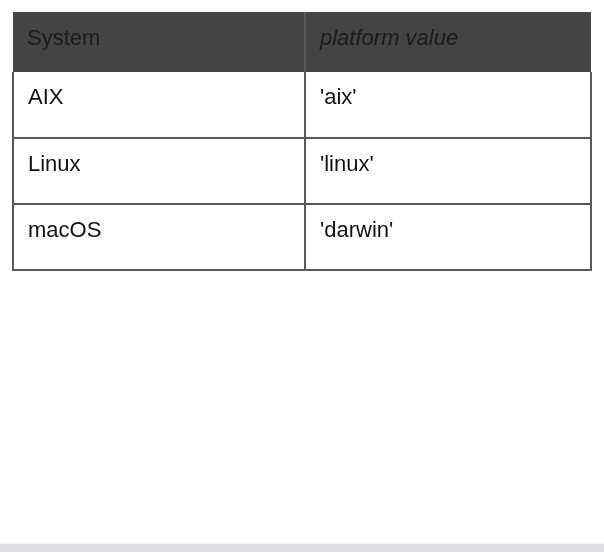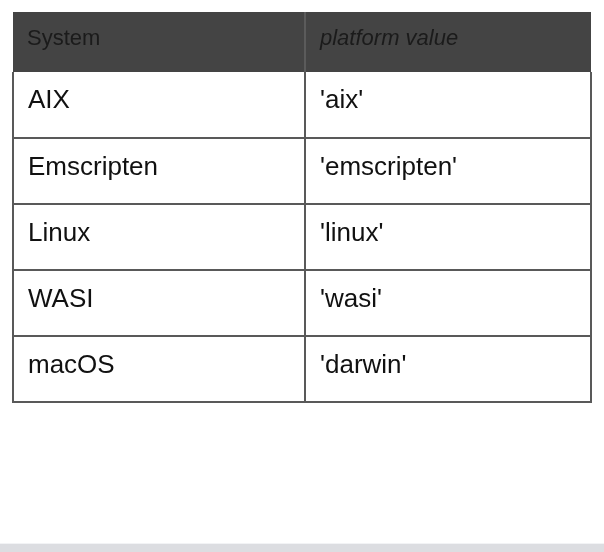--- a/index.html
+++ b/index.html
@@ -53,21 +53,21 @@
     border-right: 2px solid #5b5b5b;
   }
   table.platform-table thead th:last-child {
     border-right: none;
     font-style: italic;
   }
 
   table.platform-table tbody td {
     background: #ffffff;
     color: #111111;
-    font-size: 26px;
+    font-size: 22px;
     line-height: 1.25;
     text-align: left;
     padding: 11px 2px 20px 14px;
     height: 66px;
     box-sizing: border-box;
     vertical-align: top;
     border: 2px solid #595959;
   }
   table.platform-table tbody tr:first-child td {
     border-top: none;
@@ -100,30 +100,22 @@
           <th>System</th>
           <th>platform value</th>
         </tr>
       </thead>
       <tbody>
         <tr>
           <td>AIX</td>
           <td>'aix'</td>
         </tr>
         <tr>
-          <td>Emscripten</td>
-          <td>'emscripten'</td>
-        </tr>
-        <tr>
           <td>Linux</td>
           <td>'linux'</td>
-        </tr>
-        <tr>
-          <td>WASI</td>
-          <td>'wasi'</td>
         </tr>
         <tr>
           <td>macOS</td>
           <td>'darwin'</td>
         </tr>
       </tbody>
     </table>
   </div>
 
   <div class="bottom-band"></div>

